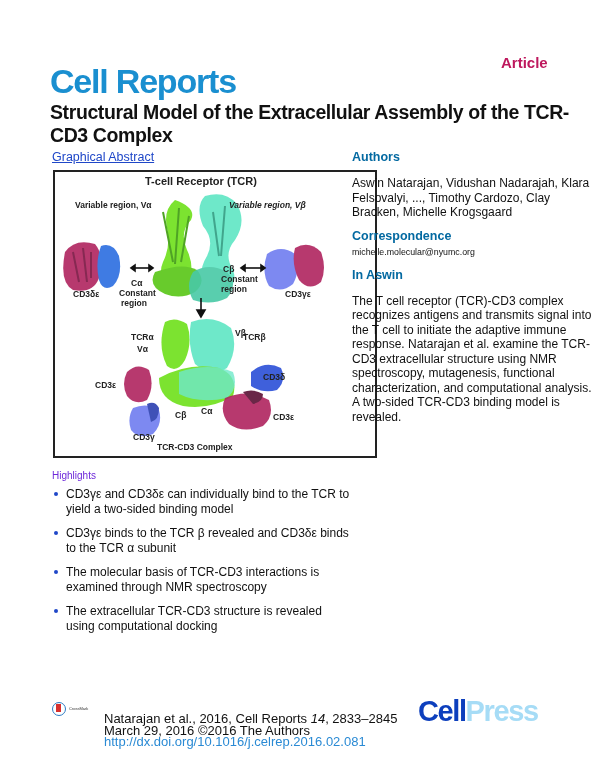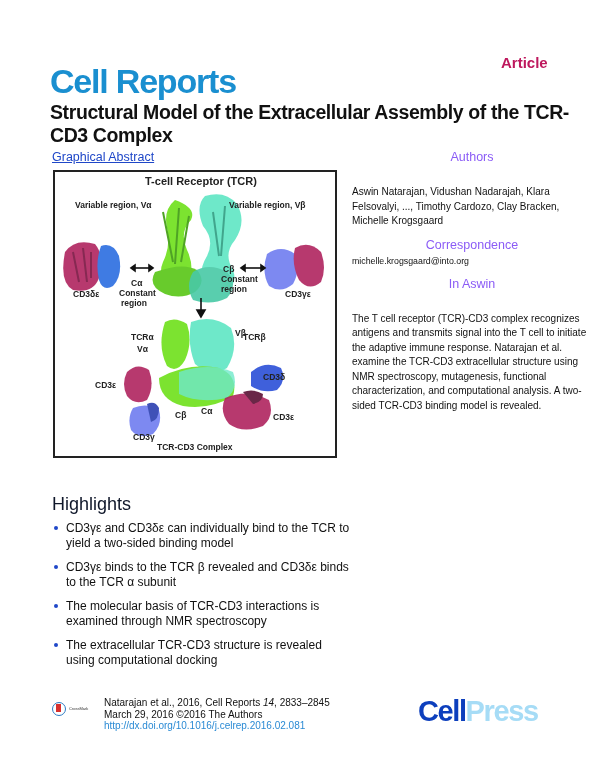--- a/index.html
+++ b/index.html
@@ -5,47 +5,47 @@
   * { box-sizing: border-box; margin: 0; padding: 0; }
   html, body { width: 600px; height: 779px; background: #ffffff; overflow: hidden; }
   body { position: relative; font-family: "Liberation Sans", "DejaVu Sans", sans-serif; color: #111; }
 
   .article-tag { position: absolute; left: 470px; top: 54px; font-size: 15px; font-weight: bold; color: #be185d; margin-left: 31px; }
 
   .journal { position: absolute; left: 50px; top: 62px; font-size: 34px; font-weight: bold; color: #1a8fd0; letter-spacing: -1.2px; }
 
   .title { position: absolute; left: 50px; top: 101px; width: 520px; font-size: 19.5px; font-weight: bold; line-height: 23px; color: #111; letter-spacing: -0.4px; }
 
-  .section-head { font-size: 12.5px; color: #8b5cf6; font-weight: normal; text-align: center; }
+  .section-head { font-size: 12.5px; color: #0369a1; font-weight: bold; }
 
   
   .ga-head { position: absolute; left: 52px; top: 150px; font-size: 12.5px; color: #1f47c8; text-decoration: underline; }
-  .ga-box { position: absolute; left: 53px; top: 170px; width: 284px; height: 288px; border: 2px solid #222; background: #fff; overflow: hidden; }
+  .ga-box { position: absolute; left: 53px; top: 170px; width: 324px; height: 288px; border: 2px solid #222; background: #fff; overflow: hidden; }
   .ga-box svg { position: absolute; left: 0; top: 0; }
   .ga-label { position: absolute; font-size: 8.5px; font-weight: bold; color: #222; white-space: nowrap; line-height: 10px; }
   .ga-title { font-size: 11px; }
 
   
   .right-col { position: absolute; left: 352px; top: 150px; width: 240px; }
   .rc-block { margin-bottom: 9px; }
-  .rc-text { font-size: 10px; line-height: 14.5px; color: #111; margin-top: 21px; }
+  .rc-text { font-size: 12px; line-height: 14.5px; color: #111; margin-top: 12px; }
   .rc-email { font-size: 8.8px; line-height: 14px; margin-top: 2px; }
 
   
   .hl { position: absolute; left: 52px; top: 470px; width: 300px; }
-  .hl-head { font-size: 18px; color: #0f172a; margin-bottom: 6px; margin-top: 24px; }
+  .hl-head { font-size: 10px; color: #6d28d9; margin-bottom: 6px; }
   .hl-item { position: relative; padding-left: 14px; font-size: 12px; line-height: 14.5px; margin-bottom: 10px; color: #111; }
   .hl-bullet { position: absolute; left: 2px; top: 5px; width: 4px; height: 4px; border-radius: 50%; background: #1f47c8; }
 
   
   .footer { position: absolute; left: 52px; top: 697px; }
   .crossmark { position: absolute; left: 0; top: 5px; width: 14px; height: 14px; border-radius: 50%; border: 1.5px solid #2e7bc4; background: #fff; }
   .crossmark::after { content: ""; position: absolute; left: 3px; top: 1px; width: 5px; height: 8px; background: #d8302e; }
   .crossmark-text { position: absolute; left: 17px; top: 9px; font-size: 4px; color: #333; white-space: nowrap; }
-  .cite { position: absolute; left: 52px; top: 0; font-size: 10px; line-height: 11.5px; white-space: nowrap; color: #111; }
+  .cite { position: absolute; left: 52px; top: 16px; font-size: 13px; line-height: 11.5px; white-space: nowrap; color: #111; }
   .cite .doi { color: #2a8ad4; }
   .cellpress { position: absolute; left: 418px; top: 695px; font-size: 29px; font-weight: bold; letter-spacing: -1.4px; }
   .cellpress .cell { color: #0d3fbd; }
   .cellpress .press { color: #a6dcf6; }
 </style>
 </head>
 <body>
 
 <div class="article-tag">Article</div>
 <div class="journal">Cell Reports</div>
@@ -104,21 +104,21 @@
 
     <g opacity="0.9">
       <path d="M196 200 q14 -12 30 -4 q6 12 -4 22 q-14 4 -26 -4z" fill="#2b4fd8"></path>
       <path d="M170 226 q24 -10 44 2 q6 16 -6 26 q-20 8 -34 -2 q-10 -12 -4 -26z" fill="#b0245f"></path>
       <path d="M188 220 q10 -4 20 2 q0 8 -10 10z" fill="#5a1034"></path>
     </g>
   </svg>
 
   <div class="ga-label ga-title" style="left:90px; top:4px;">T-cell Receptor (TCR)</div>
   <div class="ga-label" style="left:20px; top:28px;">Variable region, Vα</div>
-  <div class="ga-label" style="left:174px; top:28px;">Variable region, Vβ</div>
+  <div class="ga-label" style="left:174px; top:28px;font-style:italic;">Variable region, Vβ</div>
   <div class="ga-label" style="left:18px; top:117px;">CD3δε</div>
   <div class="ga-label" style="left:76px; top:106px;">Cα</div>
   <div class="ga-label" style="left:64px; top:116px;">Constant</div>
   <div class="ga-label" style="left:66px; top:126px;">region</div>
   <div class="ga-label" style="left:168px; top:92px;">Cβ</div>
   <div class="ga-label" style="left:166px; top:102px;">Constant</div>
   <div class="ga-label" style="left:166px; top:112px;">region</div>
   <div class="ga-label" style="left:230px; top:117px;">CD3γε</div>
   <div class="ga-label" style="left:76px; top:160px;">TCRα</div>
   <div class="ga-label" style="left:82px; top:172px;">Vα</div>
@@ -133,21 +133,21 @@
   <div class="ga-label" style="left:102px; top:270px;">TCR-CD3 Complex</div>
 </div>
 
 <div class="right-col">
   <div class="rc-block">
     <div class="section-head">Authors</div>
     <div class="rc-text">Aswin Natarajan, Vidushan Nadarajah, Klara Felsovalyi, ..., Timothy Cardozo, Clay Bracken, Michelle Krogsgaard</div>
   </div>
   <div class="rc-block">
     <div class="section-head">Correspondence</div>
-    <div class="rc-email">michelle.krogsgaard@into.org</div>
+    <div class="rc-email">michelle.molecular@nyumc.org</div>
   </div>
   <div class="rc-block">
     <div class="section-head">In Aswin</div>
     <div class="rc-text">The T cell receptor (TCR)-CD3 complex recognizes antigens and transmits signal into the T cell to initiate the adaptive immune response. Natarajan et al. examine the TCR-CD3 extracellular structure using NMR spectroscopy, mutagenesis, functional characterization, and computational analysis. A two-sided TCR-CD3 binding model is revealed.</div>
   </div>
 </div>
 
 <div class="hl">
   <div class="hl-head">Highlights</div>
   <div class="hl-item">

